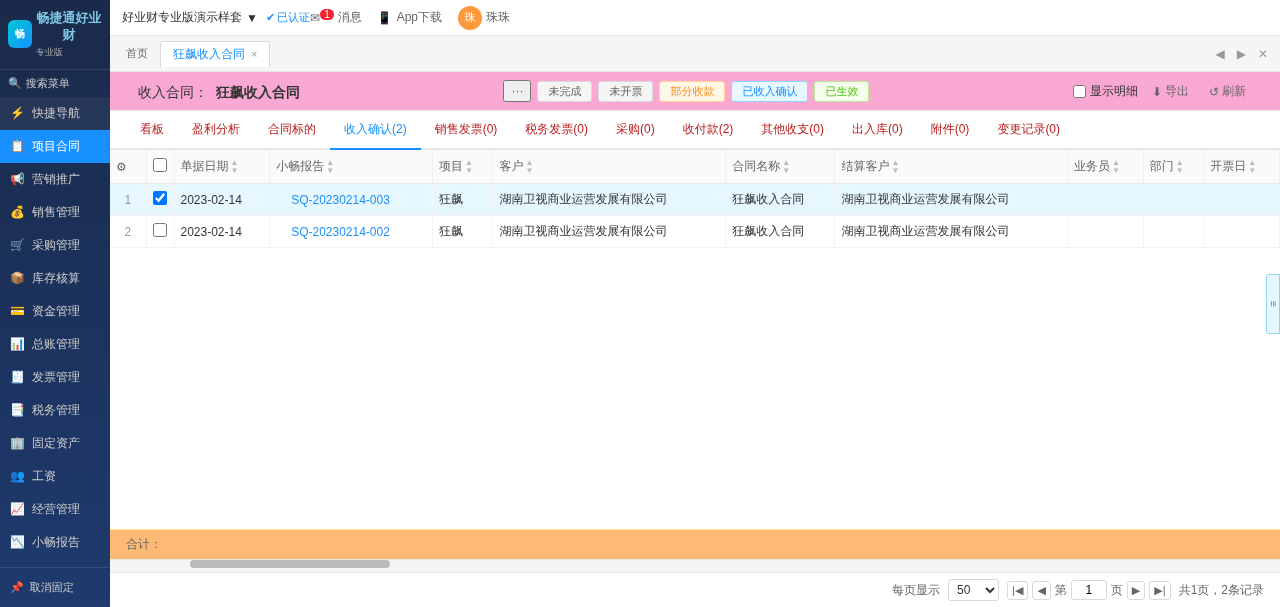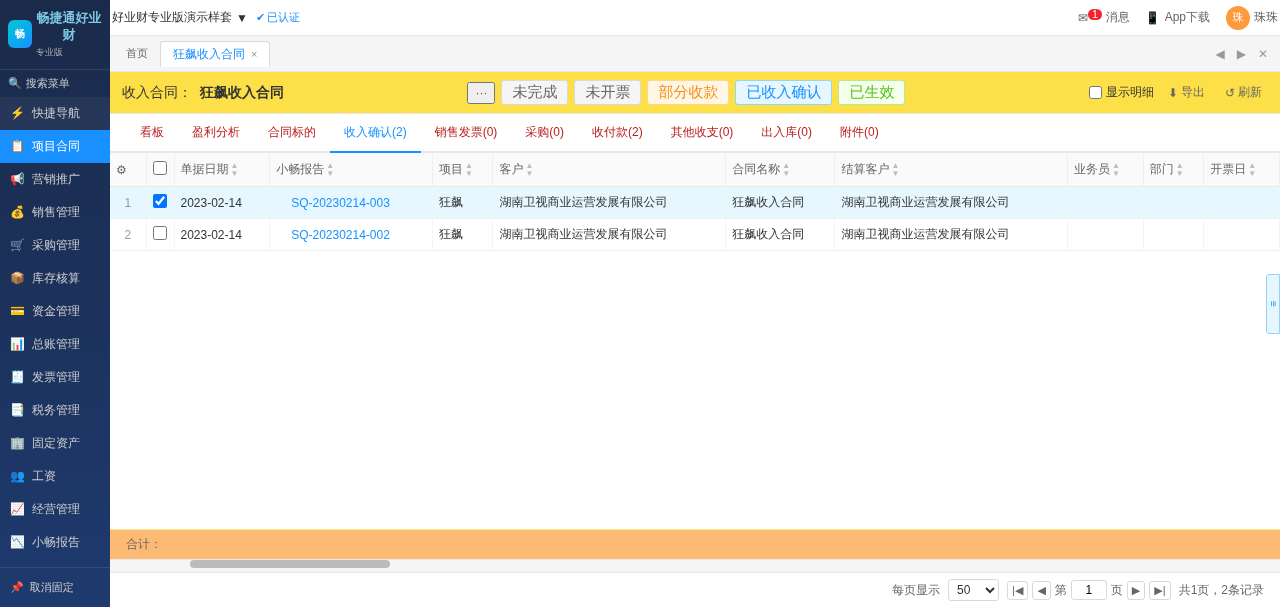--- a/index.html
+++ b/index.html
@@ -15,45 +15,45 @@
     .sidebar-item { display: flex; align-items: center; gap: 6px; padding: 8px 10px; color: #ccc; cursor: pointer; font-size: 12px; }
     .sidebar-item.active { background: #1890ff; color: #fff; }
     .sidebar-item-icon { width: 16px; height: 16px; display: flex; align-items: center; justify-content: center; flex-shrink: 0; }
     .sidebar-bottom { border-top: 1px solid rgba(255,255,255,0.1); padding: 6px 0; }
     .sidebar-bottom-item { display: flex; align-items: center; gap: 6px; padding: 6px 10px; color: #ccc; cursor: pointer; font-size: 11px; }
 
     
     .main { flex: 1; display: flex; flex-direction: column; overflow: hidden; }
 
     
-    .topbar { height: 36px; background: #fff; display: flex; align-items: center; justify-content: space-between; padding: 0 2px; border-bottom: 1px solid #e8e8e8; flex-shrink: 0; }
+    .topbar { height: 36px; background: #fff; display: flex; align-items: center; justify-content: flex-start; padding: 0 12px; border-bottom: 1px solid #e8e8e8; flex-shrink: 0; }
     .topbar-left { display: flex; align-items: center; gap: 8px; }
     .topbar-company { font-size: 12px; color: #333; display: flex; align-items: center; gap: 4px; }
     .topbar-certified { color: #1890ff; font-size: 11px; display: flex; align-items: center; gap: 2px; }
     .topbar-right { display: flex; align-items: center; gap: 16px; }
     .topbar-action { display: flex; align-items: center; gap: 4px; color: #666; cursor: pointer; font-size: 12px; }
     .badge { background: #f5222d; color: #fff; border-radius: 10px; padding: 0 4px; font-size: 10px; min-width: 16px; text-align: center; margin-left: -4px; margin-top: -8px; }
     .avatar { width: 24px; height: 24px; border-radius: 50%; background: #ff9a3c; display: flex; align-items: center; justify-content: center; color: #fff; font-size: 11px; }
 
     
     .tabbar { height: 36px; background: #f5f5f5; display: flex; align-items: center; padding: 0 8px; gap: 4px; border-bottom: 1px solid #e8e8e8; flex-shrink: 0; }
     .tab-home { color: #666; padding: 4px 8px; cursor: pointer; font-size: 11px; }
     .tab-active { background: #fff; border: 1px solid #d9d9d9; border-bottom: none; border-radius: 3px 3px 0 0; padding: 4px 12px; font-size: 12px; color: #1890ff; display: flex; align-items: center; gap: 6px; cursor: pointer; }
     .tab-close { color: #999; cursor: pointer; font-size: 11px; }
     .tabbar-nav { display: flex; align-items: center; gap: 4px; margin-left: auto; }
     .tabbar-nav-btn { color: #999; cursor: pointer; padding: 2px 4px; }
 
     
     .content { flex: 1; background: #f7f8fa; overflow: hidden; display: flex; flex-direction: column; }
 
     
-    .contract-header { background: #fde047; padding: 8px 12px; border-bottom: 1px solid #e8e8e8; display: flex; align-items: center; justify-content: space-between; flex-shrink: 0; }
+    .contract-header { background: #f9a8d4; padding: 8px 28px; border-bottom: 1px solid #e8e8e8; display: flex; align-items: flex-end; justify-content: space-between; flex-shrink: 0; }
     .contract-title { display: flex; align-items: center; gap: 8px; font-size: 14px; font-weight: 500; }
     .contract-actions { display: flex; align-items: center; gap: 6px; }
-    .status-btn { padding: 2px 10px; border-radius: 3px; font-size: 15px; cursor: pointer; border: 1px solid #d9d9d9; background: #f5f5f5; color: #666; }
+    .status-btn { padding: 2px 10px; border-radius: 3px; font-size: 11px; cursor: pointer; border: 1px solid #d9d9d9; background: #f5f5f5; color: #666; }
     .status-btn.partial { background: #fff7e6; border-color: #ffd591; color: #fa8c16; }
     .status-btn.confirmed { background: #e6f7ff; border-color: #91d5ff; color: #1890ff; }
     .status-btn.effective { background: #f6ffed; border-color: #b7eb8f; color: #52c41a; }
     .status-btn.incomplete { border-color: #d9d9d9; color: #666; }
     .header-right { display: flex; align-items: center; gap: 8px; }
     .header-btn { display: flex; align-items: center; gap: 3px; color: #666; cursor: pointer; font-size: 12px; padding: 2px 6px; }
 
     
     .page-tabs { background: #fff; display: flex; align-items: center; border-bottom: 2px solid #e8e8e8; padding: 0 16px; flex-shrink: 0; }
     .page-tab { padding: 10px 14px; font-size: 12px; color: #b91c1c; cursor: pointer; border-bottom: 2px solid transparent; margin-bottom: -2px; white-space: nowrap; }
@@ -287,33 +287,39 @@
       <div class="page-tab">
         <span>合同标的</span>
       </div>
       <div class="page-tab active">
         <span>收入确认(2)</span>
       </div>
       <div class="page-tab">
         <span>销售发票(0)</span>
       </div>
       <div class="page-tab">
+        <span>税务发票(0)</span>
+      </div>
+      <div class="page-tab">
         <span>采购(0)</span>
       </div>
       <div class="page-tab">
         <span>收付款(2)</span>
       </div>
       <div class="page-tab">
         <span>其他收支(0)</span>
       </div>
       <div class="page-tab">
         <span>出入库(0)</span>
       </div>
       <div class="page-tab">
         <span>附件(0)</span>
+      </div>
+      <div class="page-tab">
+        <span>变更记录(0)</span>
       </div>
     </div>
 
     <div class="table-area">
       <div class="table-scroll">
         <table class="data-table">
           <thead>
             <tr>
               <th class="col-index">
                 <span style="cursor:pointer;">⚙</span>

